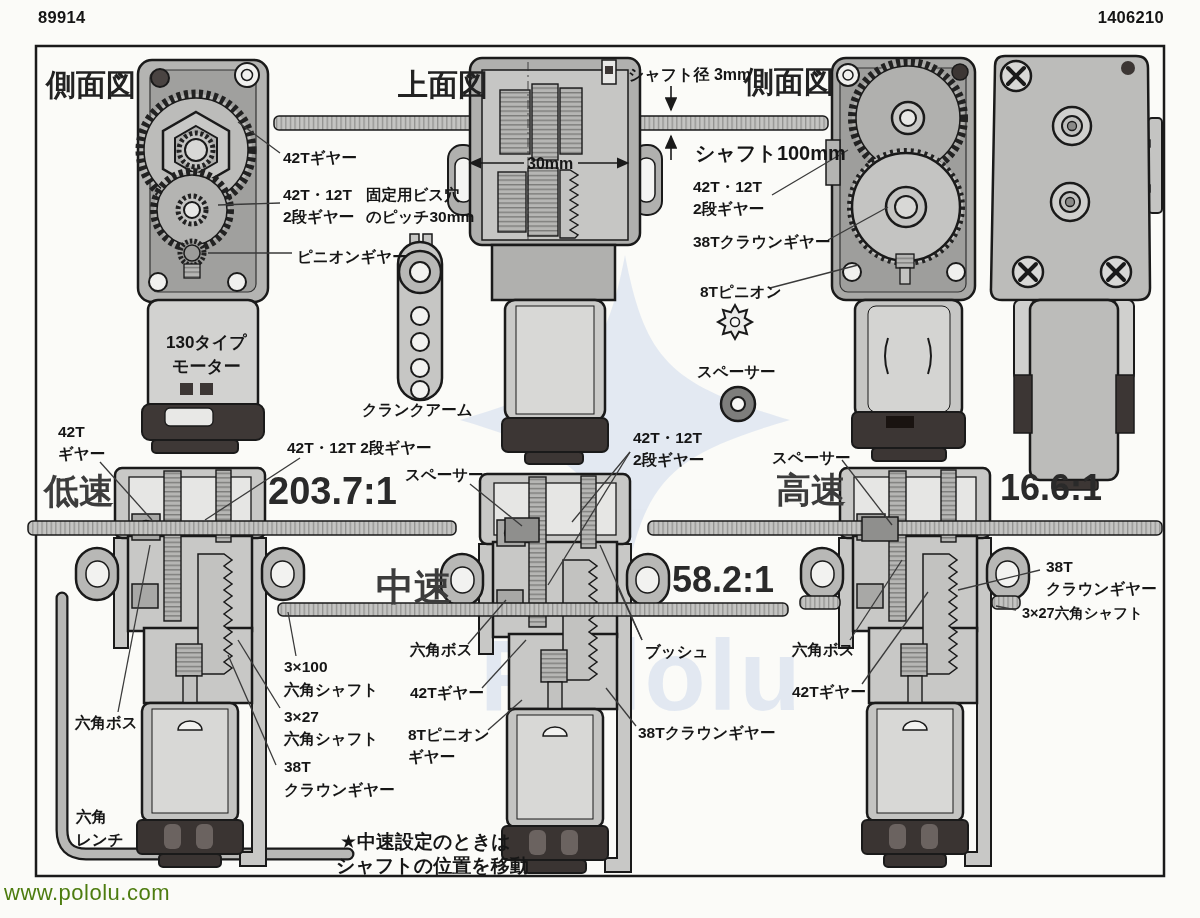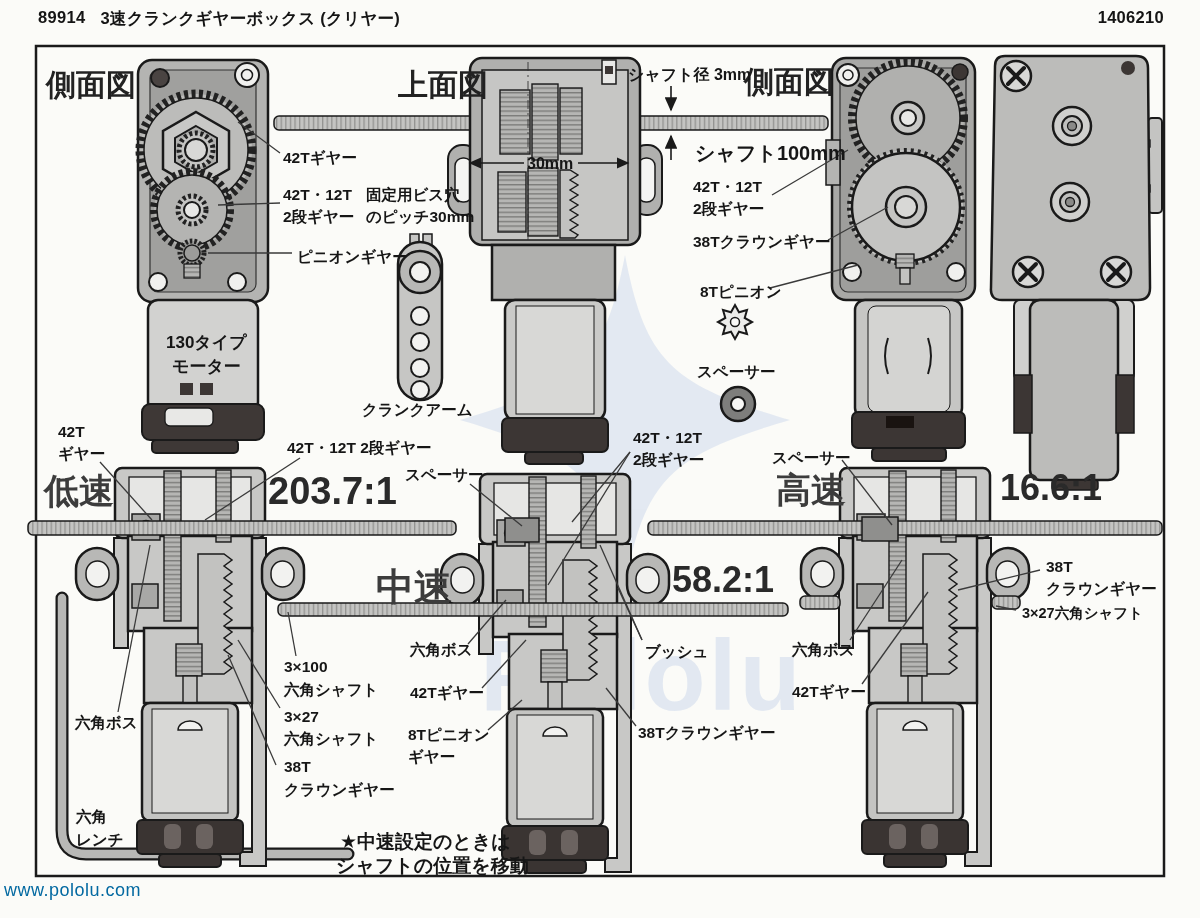--- a/index.html
+++ b/index.html
@@ -1,40 +1,39 @@
 <!DOCTYPE html>
 <html><head>
 <meta charset="utf-8">
 <style>
   html,body{margin:0;padding:0;background:#e9e9e7;}
   .page{position:relative;width:1200px;height:918px;background:#fbfbf8;overflow:hidden;
         font-family:"Liberation Sans","DejaVu Sans",sans-serif;}
   .hdr{position:absolute;top:8px;left:38px;right:36px;display:flex;justify-content:space-between;
        align-items:baseline;font-size:16.5px;font-weight:bold;color:#141414;letter-spacing:.3px;}
-  .hdr .tg{display:flex;gap:15px;}
-  .ftr{position:absolute;left:4px;top:880px;font-size:18px;color:#0369a1;letter-spacing:.5px;}
+  .hdr .tg{display:flex;gap:15px;flex-direction:column;}
+  .ftr{position:absolute;left:4px;top:880px;font-size:22px;color:#4d7c0f;letter-spacing:.5px;}
   svg{position:absolute;top:0;left:0;}
   svg text{font-family:"Liberation Sans","DejaVu Sans",sans-serif;fill:#161616;}
   .lbl{font-size:15.5px;font-weight:700;}
   .ttl{font-size:30px;font-weight:600;fill:#222;}
   .big{font-size:36px;font-weight:700;fill:#2a2a2a;}
   .spd{font-size:35px;font-weight:600;fill:#3c3c3c;}
   .dim{font-size:16px;font-weight:700;}
   .note{font-size:19px;font-weight:700;}
   .wm{font-size:100px;font-weight:700;fill:#cfdaec;letter-spacing:3px;}
 </style>
 </head>
 <body>
 
 <div class="page">
 
   <div class="hdr">
     <div class="tg">
       <span>89914</span>
-      <span>3速クランクギヤーボックス (クリヤー)</span>
     </div>
     <span>1406210</span>
   </div>
 
   <svg width="1200" height="918" viewBox="0 0 1200 918">
     <defs>
       <pattern id="hH" width="8" height="4.6" patternUnits="userSpaceOnUse">
         <rect width="8" height="4.6" fill="#b6b6b4"></rect>
           <rect width="8" height="1.4" fill="#7d7d7b"></rect>
       </pattern>

